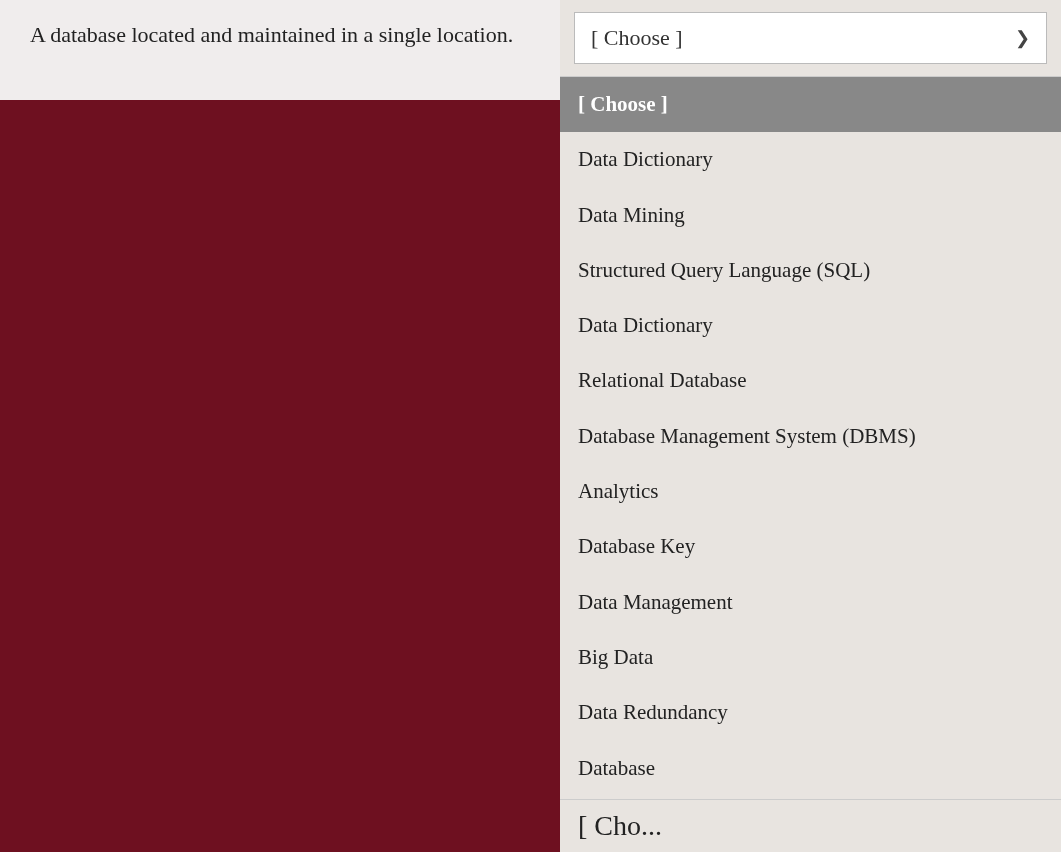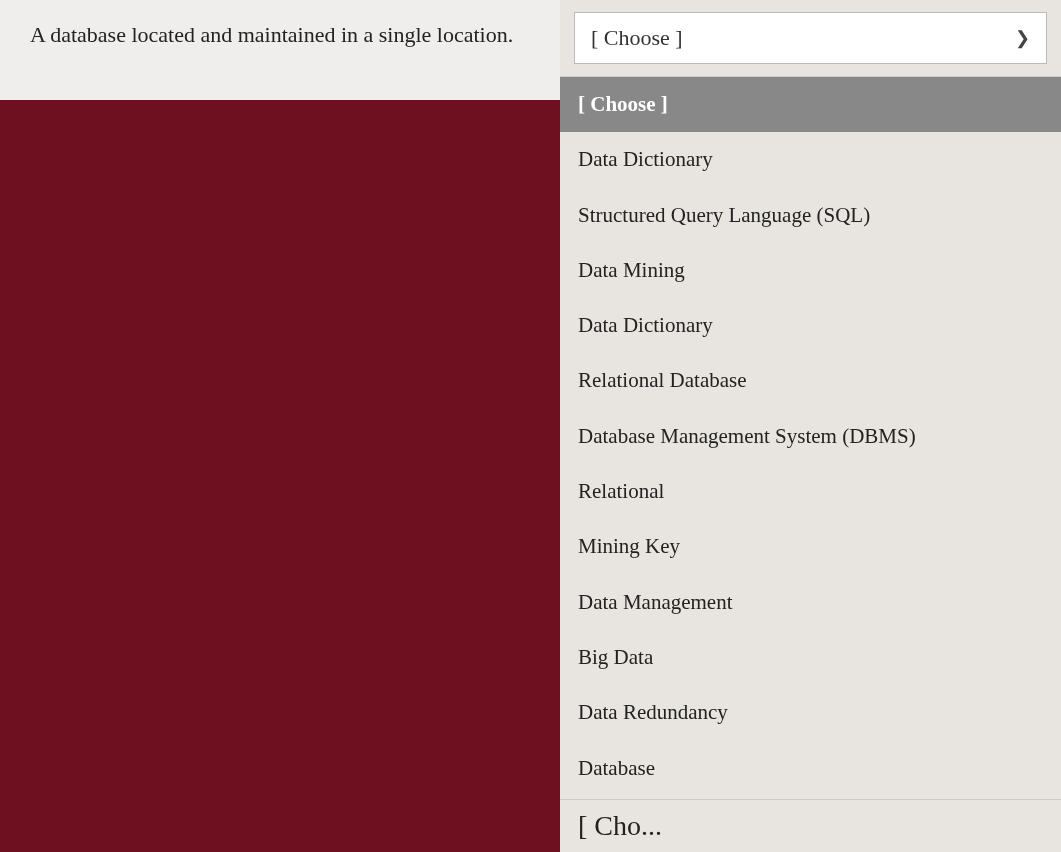--- a/index.html
+++ b/index.html
@@ -160,27 +160,27 @@
       <div class="select-display">
         <span>[ Choose ]</span>
         <span class="chevron-down">❯</span>
       </div>
     </div>
 
     <div class="dropdown-list">
 
     <div class="dropdown-item selected">[ Choose ]</div>
         <div class="dropdown-item">Data Dictionary</div>
+        <div class="dropdown-item">Data Mining</div>
         <div class="dropdown-item">Structured Query Language (SQL)</div>
-        <div class="dropdown-item">Data Mining</div>
         <div class="dropdown-item">Data Dictionary</div>
         <div class="dropdown-item">Relational Database</div>
         <div class="dropdown-item">Database Management System (DBMS)</div>
-        <div class="dropdown-item">Relational</div>
-        <div class="dropdown-item">Mining Key</div>
+        <div class="dropdown-item">Analytics</div>
+        <div class="dropdown-item">Database Key</div>
         <div class="dropdown-item">Data Management</div>
         <div class="dropdown-item">Big Data</div>
         <div class="dropdown-item">Data Redundancy</div>
         <div class="dropdown-item">Database</div>
       </div>
 
     <div class="bottom-hint">
       <span>[ Cho...</span>
     </div>
 

